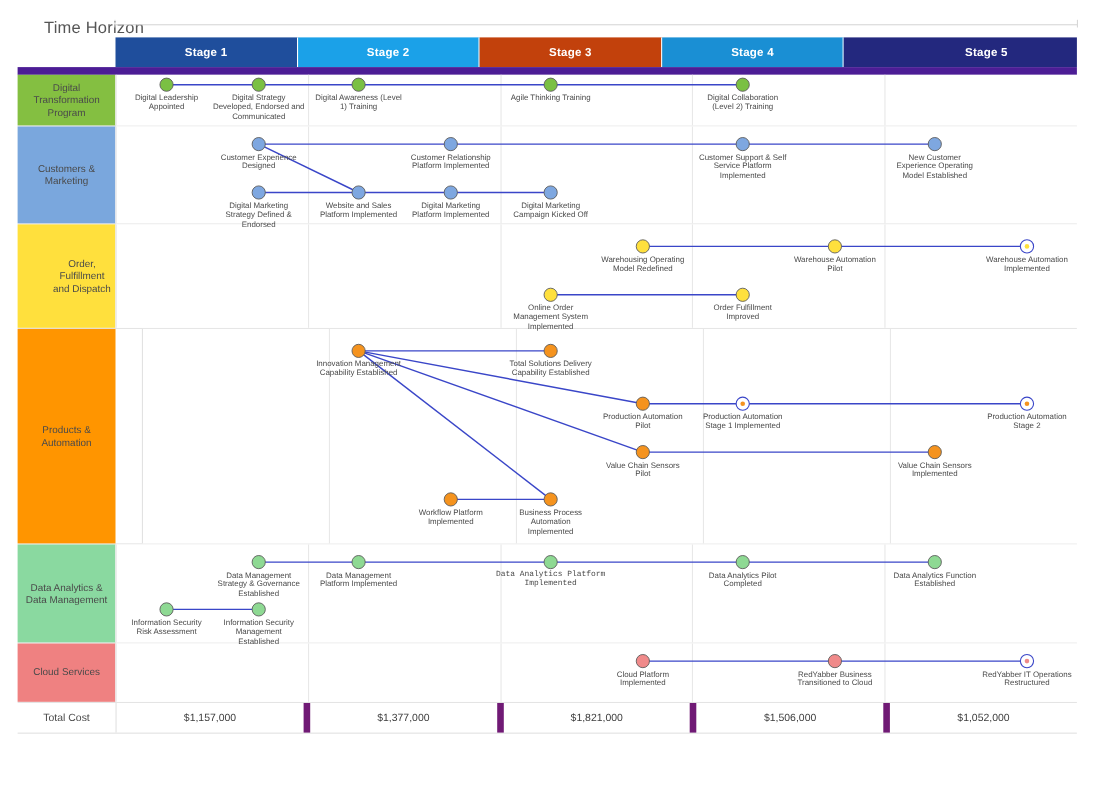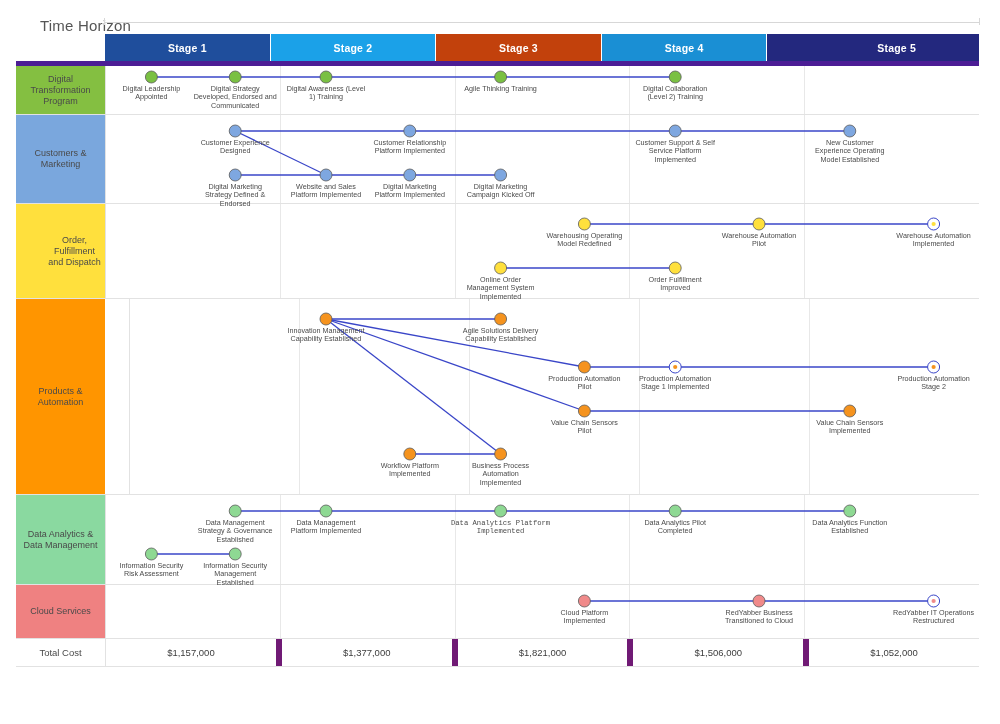--- a/index.html
+++ b/index.html
@@ -32,21 +32,21 @@
   .stage-head{
     flex:1 1 0;display:flex;align-items:center;justify-content:center;
     color:#fff;font-size:10.5px;font-weight:bold;letter-spacing:.2px;
     border-right:1px solid #ffffff;box-sizing:border-box;
   }
   .stage-head:last-child{border-right:none;}
 
   
   .grid{position:absolute;left:16px;top:61px;width:963px;}
   .lane{display:flex;border-bottom:1px solid #e2e2e2;box-sizing:border-box;position:relative;}
-  .lane:first-child{border-top:5px solid #4c1d95;}
+  .lane:first-child{border-top:7px solid #4c1d95;}
   .lane-head{
     width:89px;flex:0 0 89px;display:flex;align-items:center;justify-content:center;
     text-align:center;font-size:9px;line-height:11px;color:#4a4a4a;
     box-sizing:border-box;padding:2px 4px;
   }
   .lane-body{
     flex:1 1 auto;position:relative;display:flex;box-sizing:border-box;
     border-left:1px solid #e2e2e2;background:#fff;
   }
   .cell{flex:1 1 0;border-right:1px solid #e8e8e8;box-sizing:border-box;}
@@ -366,21 +366,21 @@
 Pilot</div>
       <div class="node-label" style="left: 933.604px; top: 232px; width: 165.87px;">Warehouse Automation
 Implemented</div>
       <div class="node-label" style="left: 500.596px; top: 276px; width: 165.87px;">Online Order
 Management System
 Implemented</div>
       <div class="node-label" style="left: 675.196px; top: 276px; width: 165.87px;">Order Fulfillment
 Improved</div>
       <div class="node-label" style="left: 325.996px; top: 327px; width: 165.87px;">Innovation Management
 Capability Established</div>
-      <div class="node-label" style="left: 500.596px; top: 327px; width: 165.87px;">Agile Solutions Delivery
+      <div class="node-label" style="left: 500.596px; top: 327px; width: 165.87px;">Total Solutions Delivery
 Capability Established</div>
       <div class="node-label" style="left: 584.404px; top: 375px; width: 165.87px;">Production Automation
 Pilot</div>
       <div class="node-label" style="left: 675.196px; top: 375px; width: 165.87px;">Production Automation
 Stage 1 Implemented</div>
       <div class="node-label" style="left: 933.604px; top: 375px; width: 165.87px;">Production Automation
 Stage 2</div>
       <div class="node-label" style="left: 584.404px; top: 419px; width: 165.87px;">Value Chain Sensors
 Pilot</div>
       <div class="node-label" style="left: 849.796px; top: 419px; width: 165.87px;">Value Chain Sensors

